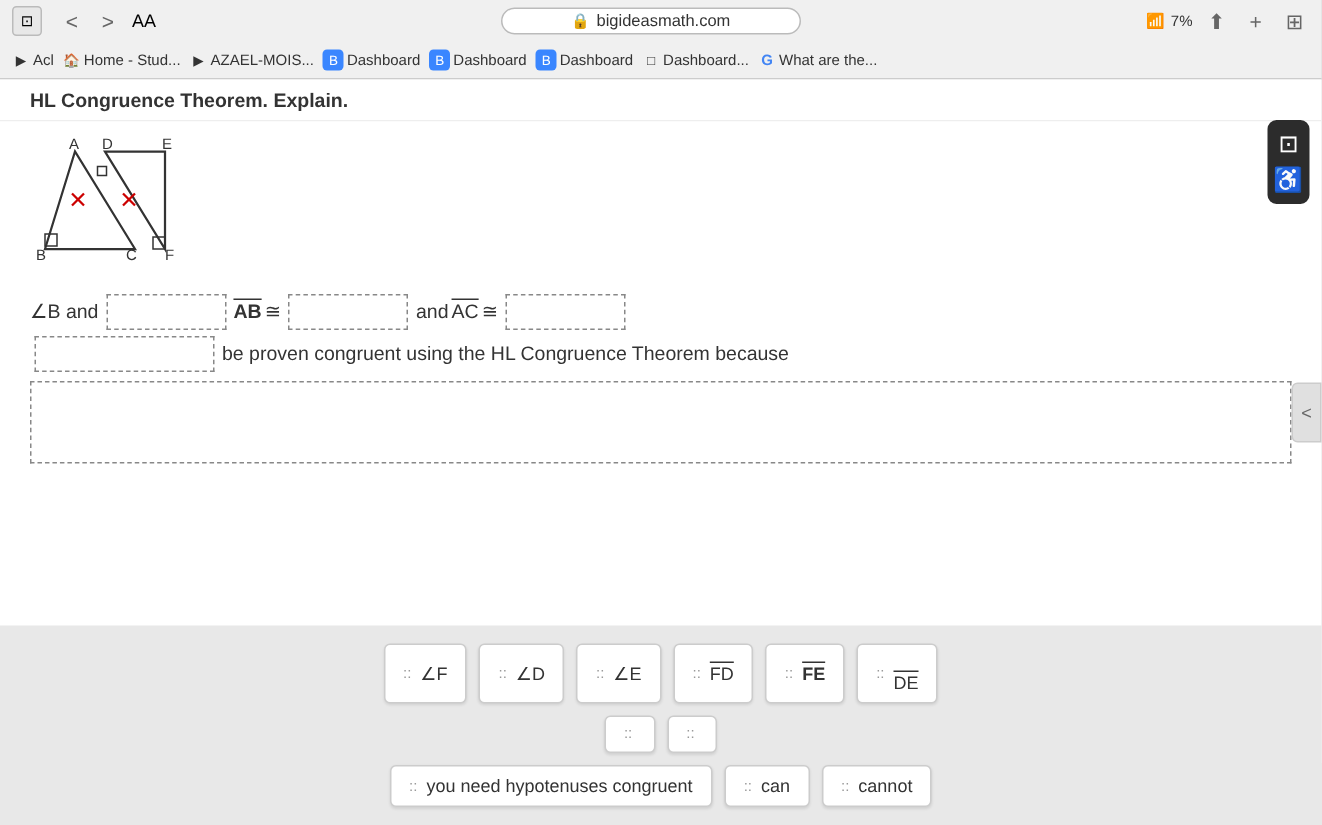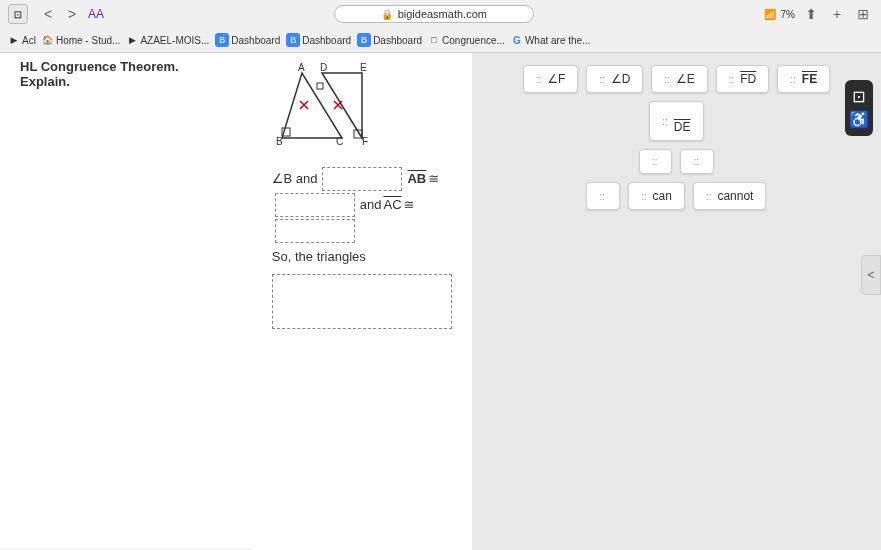--- a/index.html
+++ b/index.html
@@ -91,21 +91,21 @@
     }
 
     .lock-icon {
       color: #666;
       font-size: 10px;
     }
 
     .aa-label {
       font-size: 12px;
       font-weight: 500;
-      color: #6d28d9;
+      color: #000000;
     }
 
     
     .bookmarks-bar {
       display: flex;
       align-items: center;
       padding: 2px 8px;
       gap: 6px;
       height: 24px;
       font-size: 10px;
@@ -128,21 +128,21 @@
       align-items: center;
       justify-content: center;
       font-size: 9px;
     }
 
     
     .page-content {
       background: white;
       flex: 1;
       display: flex;
-      flex-direction: row;
+      flex-direction: column;
       overflow: hidden;
     }
 
     .page-header {
       background: white;
       padding: 6px 20px;
       font-size: 13px;
       font-weight: 600;
       color: #333;
       border-bottom: 1px solid #eee;
@@ -339,21 +339,21 @@
       <div class="bookmark-item">
         <span class="bookmark-icon" style="background:#3a86ff;color:white;border-radius:3px;width:14px;height:14px;font-size:9px;display:inline-flex;align-items:center;justify-content:center;">B</span>
         <span>Dashboard</span>
       </div>
       <div class="bookmark-item">
         <span class="bookmark-icon" style="background:#3a86ff;color:white;border-radius:3px;width:14px;height:14px;font-size:9px;display:inline-flex;align-items:center;justify-content:center;">B</span>
         <span>Dashboard</span>
       </div>
       <div class="bookmark-item">
         <span class="bookmark-icon">□</span>
-        <span>Congruence...</span>
+        <span>Dashboard...</span>
       </div>
       <div class="bookmark-item">
         <span class="bookmark-icon" style="color:#4285f4;font-weight:bold;font-size:10px;">G</span>
         <span>What are the...</span>
       </div>
     </div>
 
   </div>
 
   <div class="page-content">
@@ -395,21 +395,24 @@
         <div class="line-row">
           <span>∠B and</span>
           <span class="blank-box"></span>
           <span style="text-decoration:overline;font-weight:bold;">AB</span>
           <span>≅</span>
           <span class="blank-box"></span>
           <span>and</span>
           <span style="text-decoration:overline;">AC</span>
           <span>≅</span>
           <span class="blank-box"></span>
-          <span>So, the triangles</span>
+        </div>
+        <div class="line-row">
+          <span class="blank-box blank-box-wide"></span>
+          <span>be proven congruent using the HL Congruence Theorem because</span>
         </div>
         <div>
           <span class="blank-box blank-box-tall"></span>
         </div>
       </div>
 
     </div>
 
     <div class="answer-tiles-area">
 
@@ -445,20 +448,21 @@
           <span class="tile-drag">::</span>
         </div>
         <div class="tile">
           <span class="tile-drag">::</span>
         </div>
       </div>
 
       <div class="tiles-row">
         <div class="tile">
           <span class="tile-drag">::</span>
+          <span>you need hypotenuses congruent</span>
         </div>
         <div class="tile">
           <span class="tile-drag">::</span>
           <span>can</span>
         </div>
         <div class="tile">
           <span class="tile-drag">::</span>
           <span>cannot</span>
         </div>
       </div>

